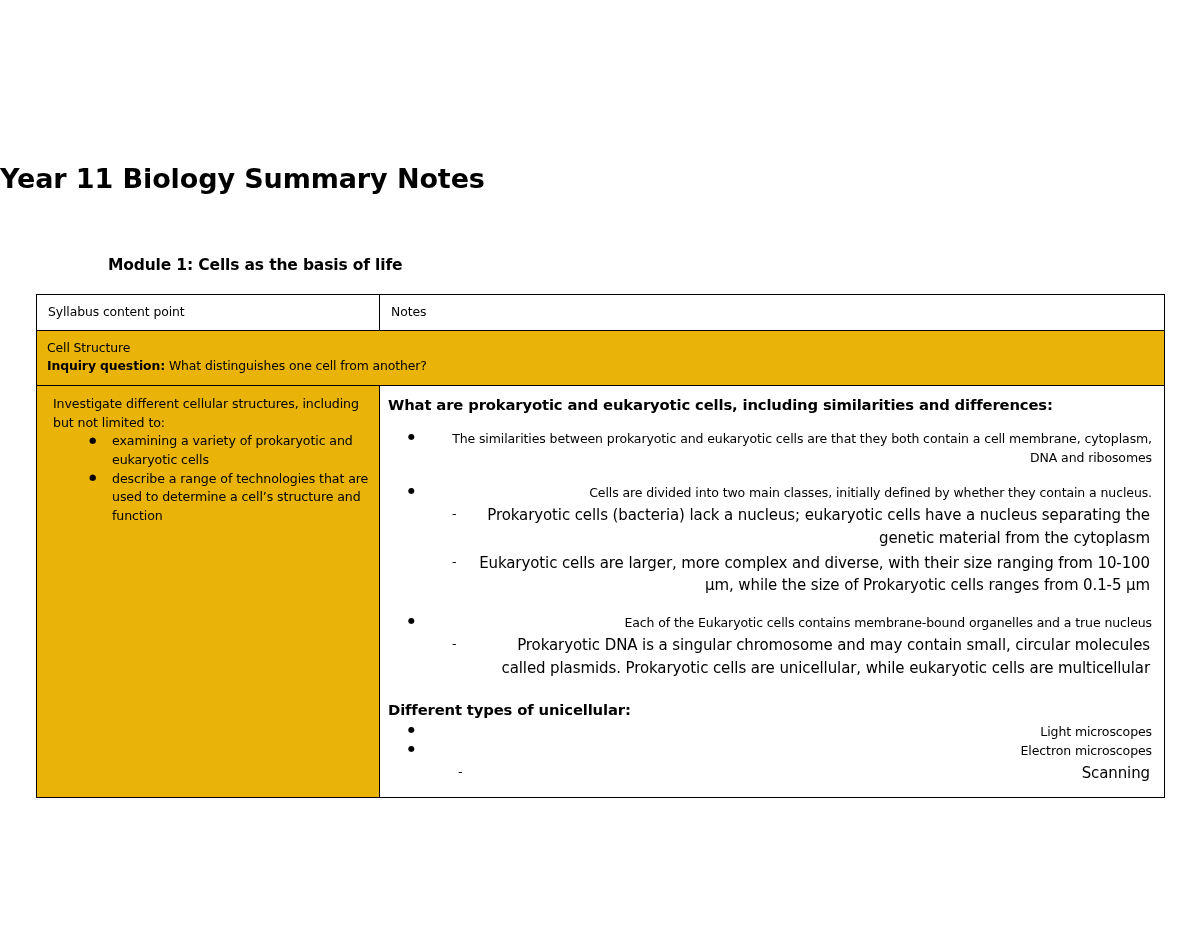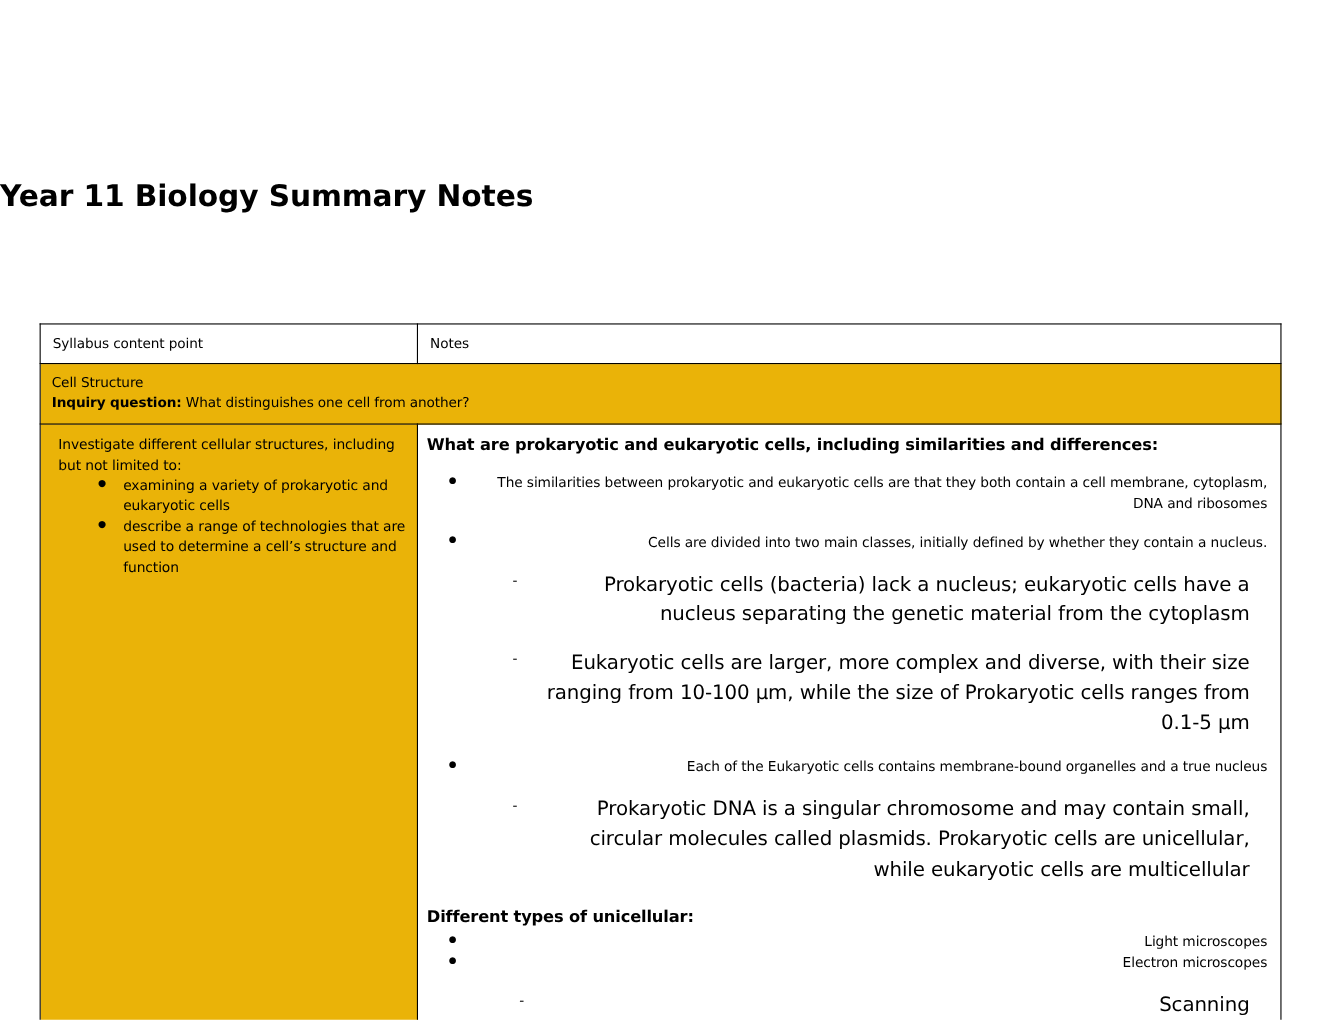--- a/index.html
+++ b/index.html
@@ -145,25 +145,25 @@
     font-size: 8px;
     line-height: 2;
   }
 
   .right-cell ul.l2 {
     margin: 0;
     padding: 0;
   }
   .right-cell ul.l2 > li {
     position: relative;
-    font-size: 18px;
+    font-size: 15px;
     line-height: 1.52;
     letter-spacing: -0.1px;
     padding-left: 54px;
-    margin: 16px;
+    margin: 2px;
   }
   .right-cell ul.l2 > li::before {
     content: "-";
     position: absolute;
     left: 28px;
     top: 0;
     font-size: 12.5px;
   }
 
   
@@ -173,20 +173,21 @@
   .micro-list ul.l2 > li { padding-left: 62px; }
   .micro-list ul.l2 > li::before { left: 34px; }
 </style>
 </head>
 <body>
 
 <div class="page">
 
   <div class="doc-title">Year 11 Biology Summary Notes</div>
 
+  <div class="module-heading">Module 1: Cells as the basis of life</div>
 
   <table class="notes-table">
     <colgroup>
       <col class="col-left">
       <col class="col-right">
     </colgroup>
     <tbody>
 
       <tr>
         <td class="hdr-cell">

